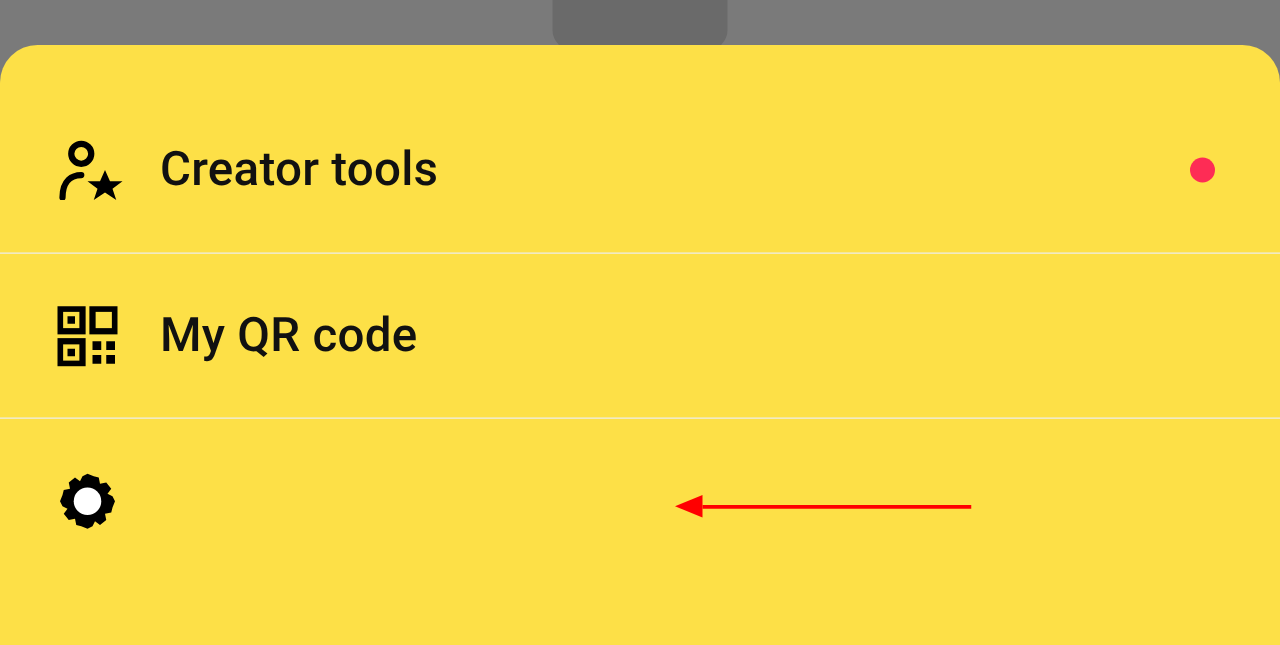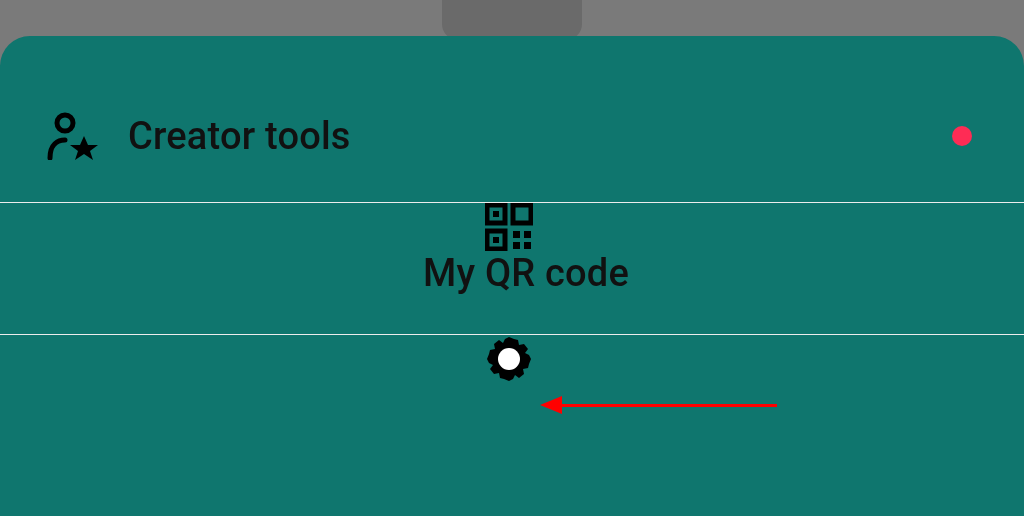--- a/index.html
+++ b/index.html
@@ -20,36 +20,35 @@
       height: 70px;
       background: #6a6a6a;
       border-radius: 16px;
     }
     .sheet {
       position: absolute;
       top: 36px;
       left: 0;
       right: 0;
       bottom: 0;
-      background: #0f766e;
+      background: #fde047;
       border-top-left-radius: 30px;
       border-top-right-radius: 30px;
       padding-top: 34px;
     }
     .menu-item {
       display: flex;
       align-items: center;
       height: 132px;
       padding: 0 46px;
       cursor: pointer;
       position: relative;
     }
     .menu-item + .menu-item {
       border-top: 1px solid #ededed;
-      flex-direction: column;
     }
     .icon-wrap {
       width: 54px;
       display: flex;
       align-items: center;
       justify-content: flex-start;
       flex-shrink: 0;
     }
     .label {
       font-size: 38px;

